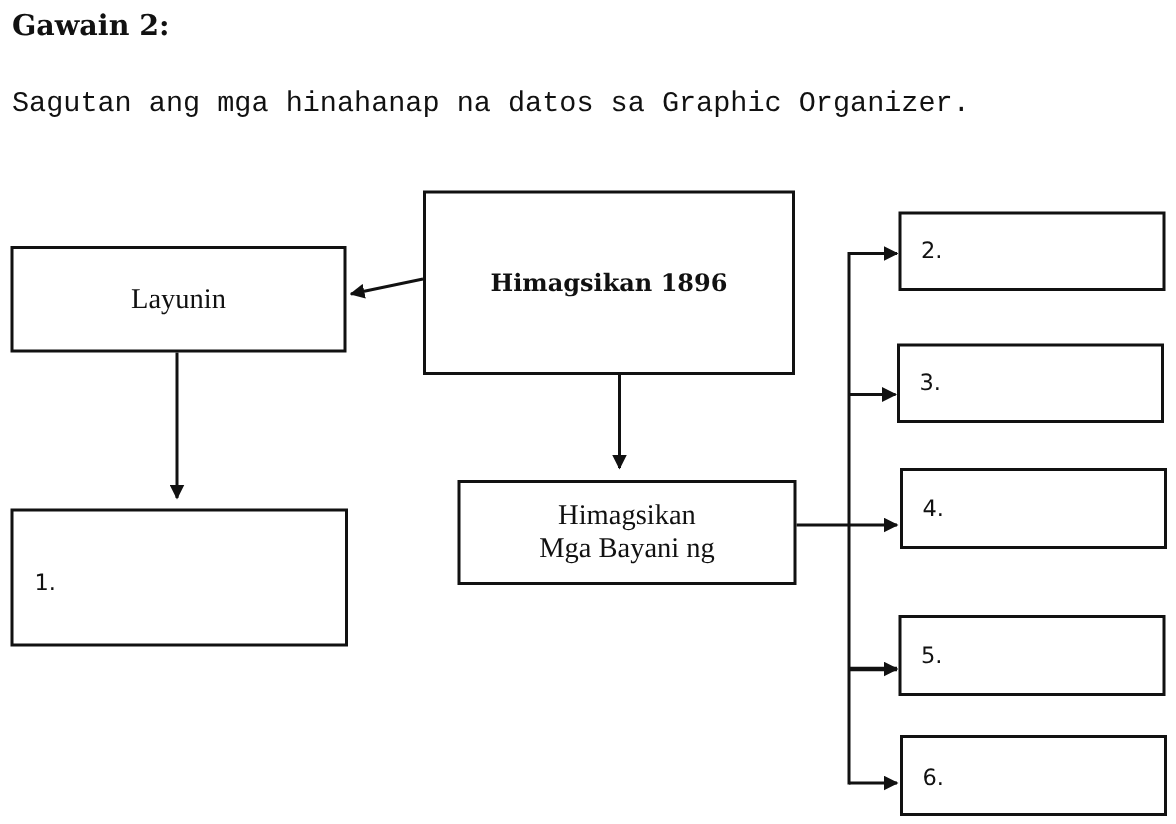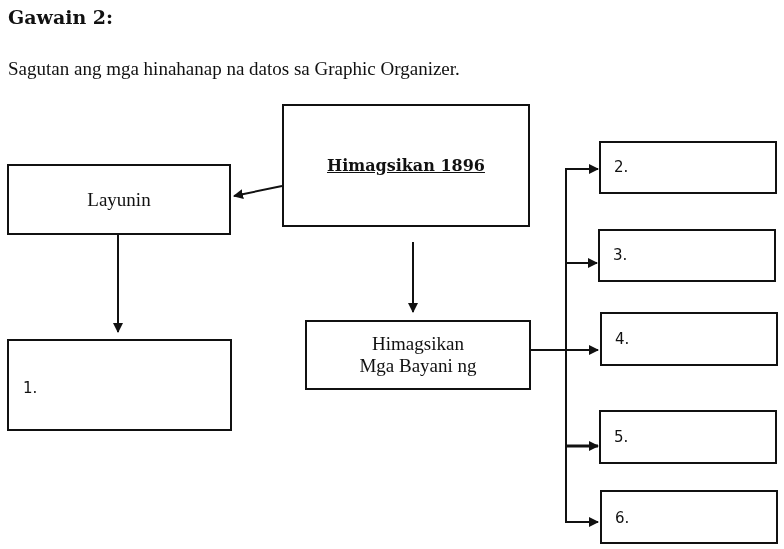--- a/index.html
+++ b/index.html
@@ -5,21 +5,21 @@
     html, body { margin: 0; padding: 0; }
     body {
       width: 784px; height: 549px; background: #ffffff; position: relative; overflow: hidden;
       font-family: "DejaVu Serif", "Liberation Serif", serif; color: #111;
     }
     .title {
       position: absolute; left: 8px; top: 6px; font-weight: bold; font-size: 19px;
     }
     .instruction {
       position: absolute; left: 8px; top: 58px; font-size: 17px;
-      font-family: Liberation Serif, serif; font-size: 19px;
+      font-family: Liberation Mono, monospace; font-size: 19px;
     }
     .box {
       position: absolute; border: 2px solid #111; background: #fff; box-sizing: border-box;
       display: flex; align-items: center;
     }
     .box.center { justify-content: center; text-align: center; }
     .box-label { font-size: 17px; font-family: "Liberation Serif", "DejaVu Serif", serif; font-size: 19px; line-height: 1.15; }
     .box-bold { font-family: "DejaVu Serif", serif; font-weight: bold; font-size: 16px; }
     .num { position: absolute; font-family: "DejaVu Sans", sans-serif; font-size: 15px; }
     svg.lines { position: absolute; left: 0; top: 0; }
@@ -46,21 +46,21 @@
   <line x1="530" y1="350" x2="598" y2="350" stroke="#111" stroke-width="2" marker-end="url(#ah)"></line>
 
   <line x1="566" y1="168" x2="566" y2="523" stroke="#111" stroke-width="2"></line>
 
   <line x1="566" y1="169" x2="598" y2="169" stroke="#111" stroke-width="2" marker-end="url(#ah)"></line>
   <line x1="566" y1="263" x2="597" y2="263" stroke="#111" stroke-width="2" marker-end="url(#ah)"></line>
   <line x1="566" y1="446" x2="598" y2="446" stroke="#111" stroke-width="3" marker-end="url(#ah)"></line>
   <line x1="566" y1="522" x2="598" y2="522" stroke="#111" stroke-width="2" marker-end="url(#ah)"></line>
 </svg>
 
-<div class="box center" style="left:282px; top:104px; width:248px; height:123px;text-decoration:underline;">
+<div class="box center" style="left:282px; top:127px; width:248px; height:123px;">
   <span class="box-bold">Himagsikan 1896</span>
 </div>
 
 <div class="box center" style="left:7px; top:164px; width:224px; height:71px;">
   <span class="box-label">Layunin</span>
 </div>
 
 <div class="box center" style="left:305px; top:320px; width:226px; height:70px; flex-direction:column; justify-content:center;">
   <span class="box-label">Himagsikan</span>
   <span class="box-label">Mga Bayani ng</span>

